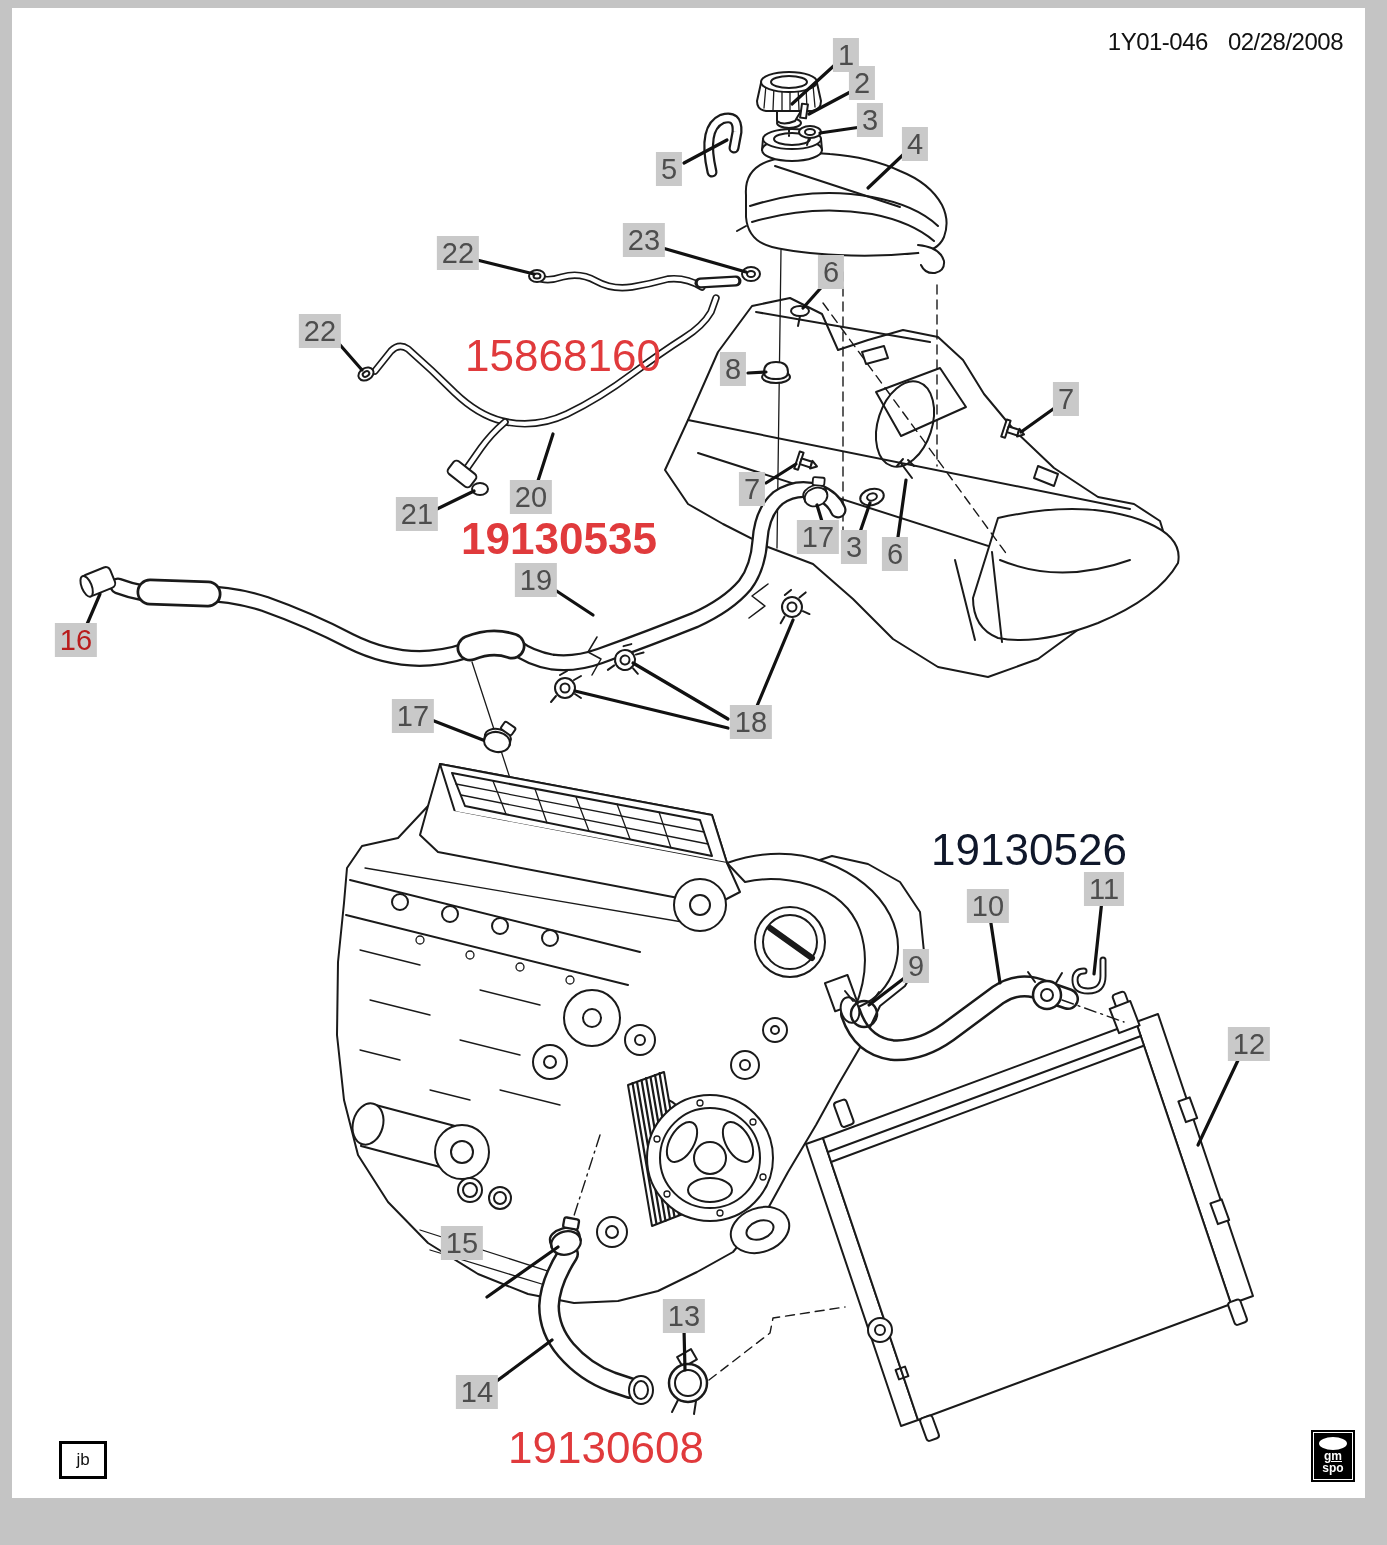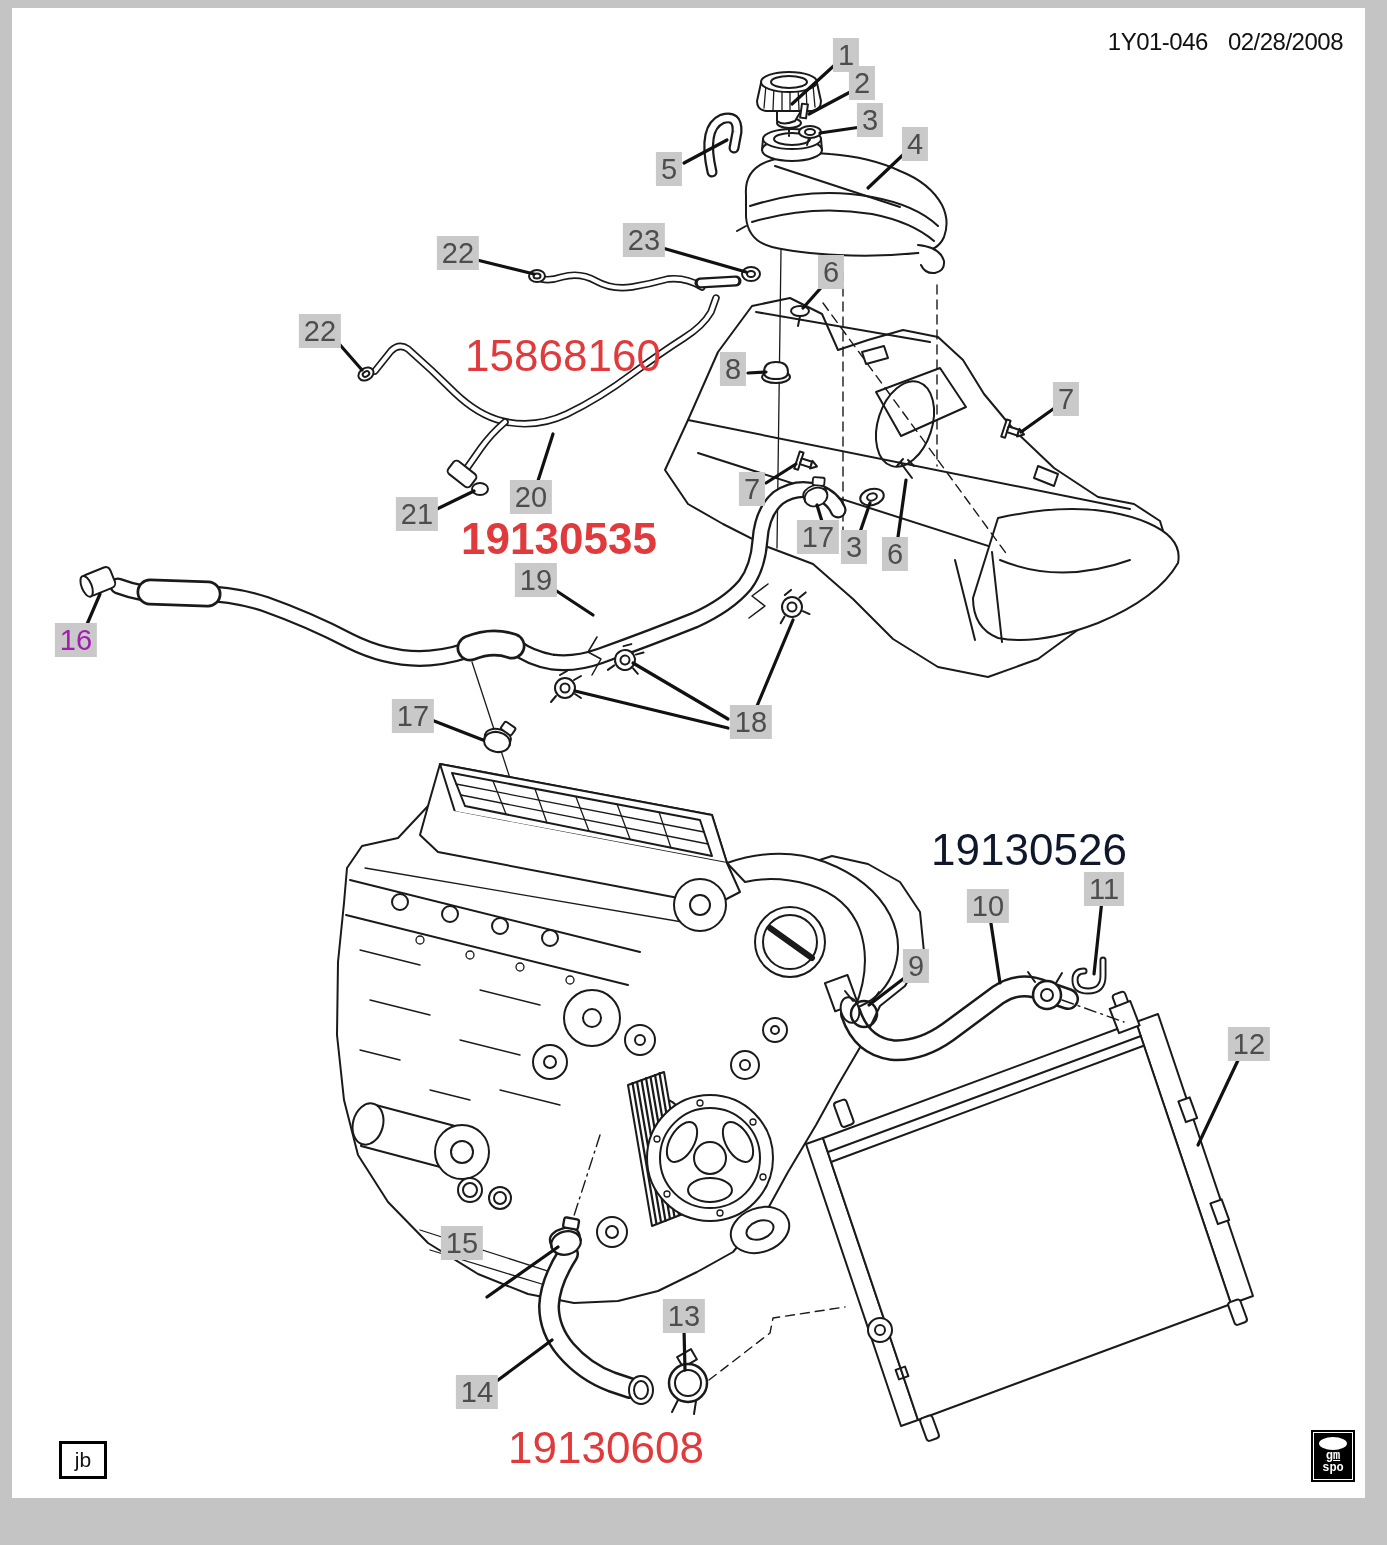--- a/index.html
+++ b/index.html
@@ -9,27 +9,27 @@
   svg.art{position:absolute;left:0;top:0;}
   .layer{position:absolute;left:0;top:0;width:1387px;height:1545px;}
   .header{position:absolute;top:28px;right:44px;font-size:24px;color:#111;
           letter-spacing:-0.5px;white-space:nowrap;}
   .header .hsp{margin-left:20px;}
   .callout{position:absolute;transform:translate(-50%,-50%);background:#c9c9c9;
            color:#4d4d4d;font-size:29px;line-height:34px;padding:0 5px;white-space:nowrap;}
   .partnum{position:absolute;transform:translate(-50%,-50%);font-size:44px;
            letter-spacing:0;white-space:nowrap;}
   .jb{position:absolute;left:59px;top:1441px;width:42px;height:32px;border:3px solid #000;
-      display:flex;align-items:center;justify-content:center;font-size:21px;color:#111;}
+      display:flex;align-items:center;justify-content:center;font-size:17px;color:#111;}
   .gmspo{position:absolute;left:1311px;top:1430px;width:44px;height:52px;background:#000;
          box-sizing:border-box;border:2px solid #000;}
   .gmspo .inner{width:100%;height:100%;box-sizing:border-box;border:1px solid #fff;
          display:flex;flex-direction:column;align-items:center;}
   .gmspo .oval{width:28px;height:13px;background:#fff;border-radius:50%;margin-top:4px;}
-  .gmspo .t{font-family:Liberation Mono, monospace;font-weight:bold;font-size:12px;
+  .gmspo .t{font-family:Liberation Sans, sans-serif;font-weight:bold;font-size:12px;
          line-height:12px;color:#fff;}
   .gmspo .t.u{text-decoration:underline;}
   
   .ln{stroke:#1a1a1a;stroke-width:2;fill:none;stroke-linecap:round;stroke-linejoin:round;}
   .fw{fill:#ffffff;}
   .thin{stroke-width:1.3;}
   .lead{stroke:#111;stroke-width:3.2;fill:none;stroke-linecap:round;}
   .dash{stroke-dasharray:9 6;stroke-width:1.4;}
   .dashdot{stroke-dasharray:12 5 2 5;stroke-width:1.4;}
   .to7{stroke:#1a1a1a;stroke-width:7.5;fill:none;stroke-linecap:round;stroke-linejoin:round;}
@@ -394,21 +394,21 @@
       <div class="callout" style="left: 320px; top: 331px; background: rgb(201, 201, 201); color: rgb(77, 77, 77);">22</div>
       <div class="callout" style="left: 733px; top: 369px; background: rgb(201, 201, 201); color: rgb(77, 77, 77);">8</div>
       <div class="callout" style="left: 1066px; top: 399px; background: rgb(201, 201, 201); color: rgb(77, 77, 77);">7</div>
       <div class="callout" style="left: 752px; top: 489px; background: rgb(201, 201, 201); color: rgb(77, 77, 77);">7</div>
       <div class="callout" style="left: 531px; top: 497px; background: rgb(201, 201, 201); color: rgb(77, 77, 77);">20</div>
       <div class="callout" style="left: 417px; top: 514px; background: rgb(201, 201, 201); color: rgb(77, 77, 77);">21</div>
       <div class="callout" style="left: 818px; top: 537px; background: rgb(201, 201, 201); color: rgb(77, 77, 77);">17</div>
       <div class="callout" style="left: 854px; top: 547px; background: rgb(201, 201, 201); color: rgb(77, 77, 77);">3</div>
       <div class="callout" style="left: 895px; top: 554px; background: rgb(201, 201, 201); color: rgb(77, 77, 77);">6</div>
       <div class="callout" style="left: 536px; top: 580px; background: rgb(201, 201, 201); color: rgb(77, 77, 77);">19</div>
-      <div class="callout" style="left: 76px; top: 640px; background: rgb(201, 201, 201); color: #a21caf;">16</div>
+      <div class="callout" style="left: 76px; top: 640px; background: rgb(201, 201, 201); color: #b91c1c;">16</div>
       <div class="callout" style="left: 413px; top: 716px; background: rgb(201, 201, 201); color: rgb(77, 77, 77);">17</div>
       <div class="callout" style="left: 751px; top: 722px; background: rgb(201, 201, 201); color: rgb(77, 77, 77);">18</div>
       <div class="callout" style="left: 988px; top: 906px; background: rgb(201, 201, 201); color: rgb(77, 77, 77);">10</div>
       <div class="callout" style="left: 1104px; top: 889px; background: rgb(201, 201, 201); color: rgb(77, 77, 77);">11</div>
       <div class="callout" style="left: 916px; top: 966px; background: rgb(201, 201, 201); color: rgb(77, 77, 77);">9</div>
       <div class="callout" style="left: 1249px; top: 1044px; background: rgb(201, 201, 201); color: rgb(77, 77, 77);">12</div>
       <div class="callout" style="left: 462px; top: 1243px; background: rgb(201, 201, 201); color: rgb(77, 77, 77);">15</div>
       <div class="callout" style="left: 684px; top: 1316px; background: rgb(201, 201, 201); color: rgb(77, 77, 77);">13</div>
       <div class="callout" style="left: 477px; top: 1392px; background: rgb(201, 201, 201); color: rgb(77, 77, 77);">14</div>
       <div class="partnum" style="left: 563px; top: 356px; color: rgb(224, 58, 60);">15868160</div>

